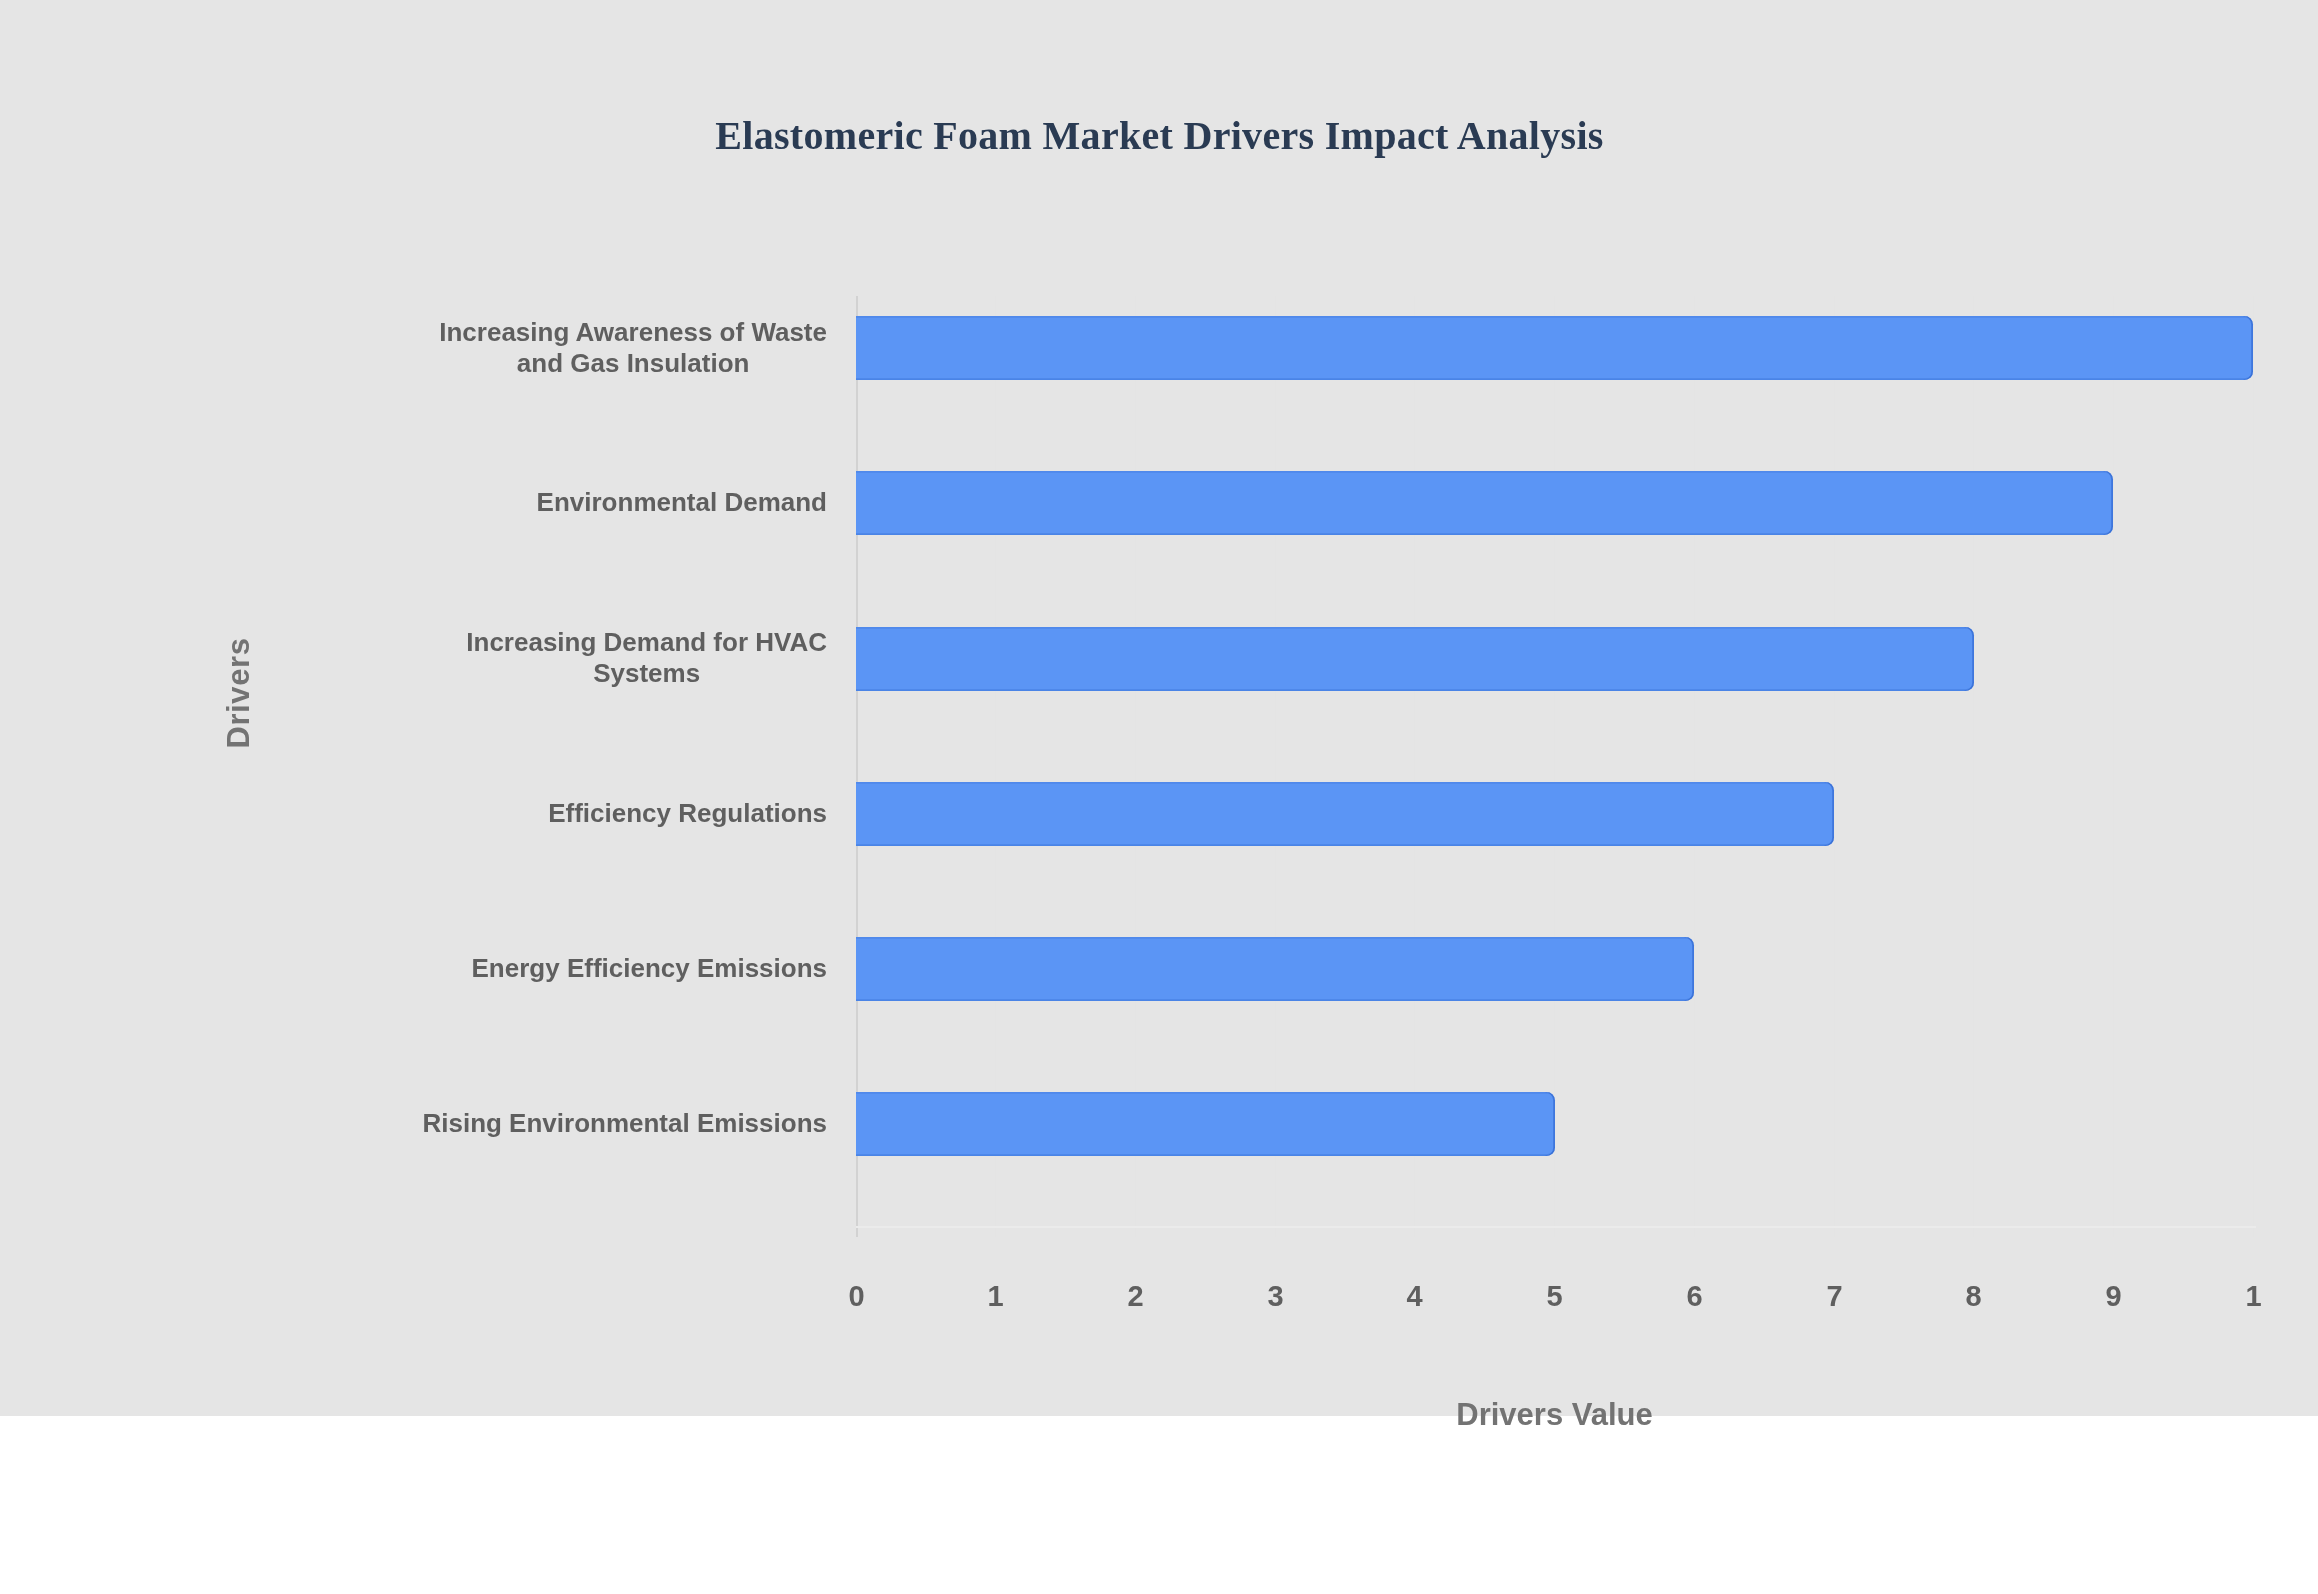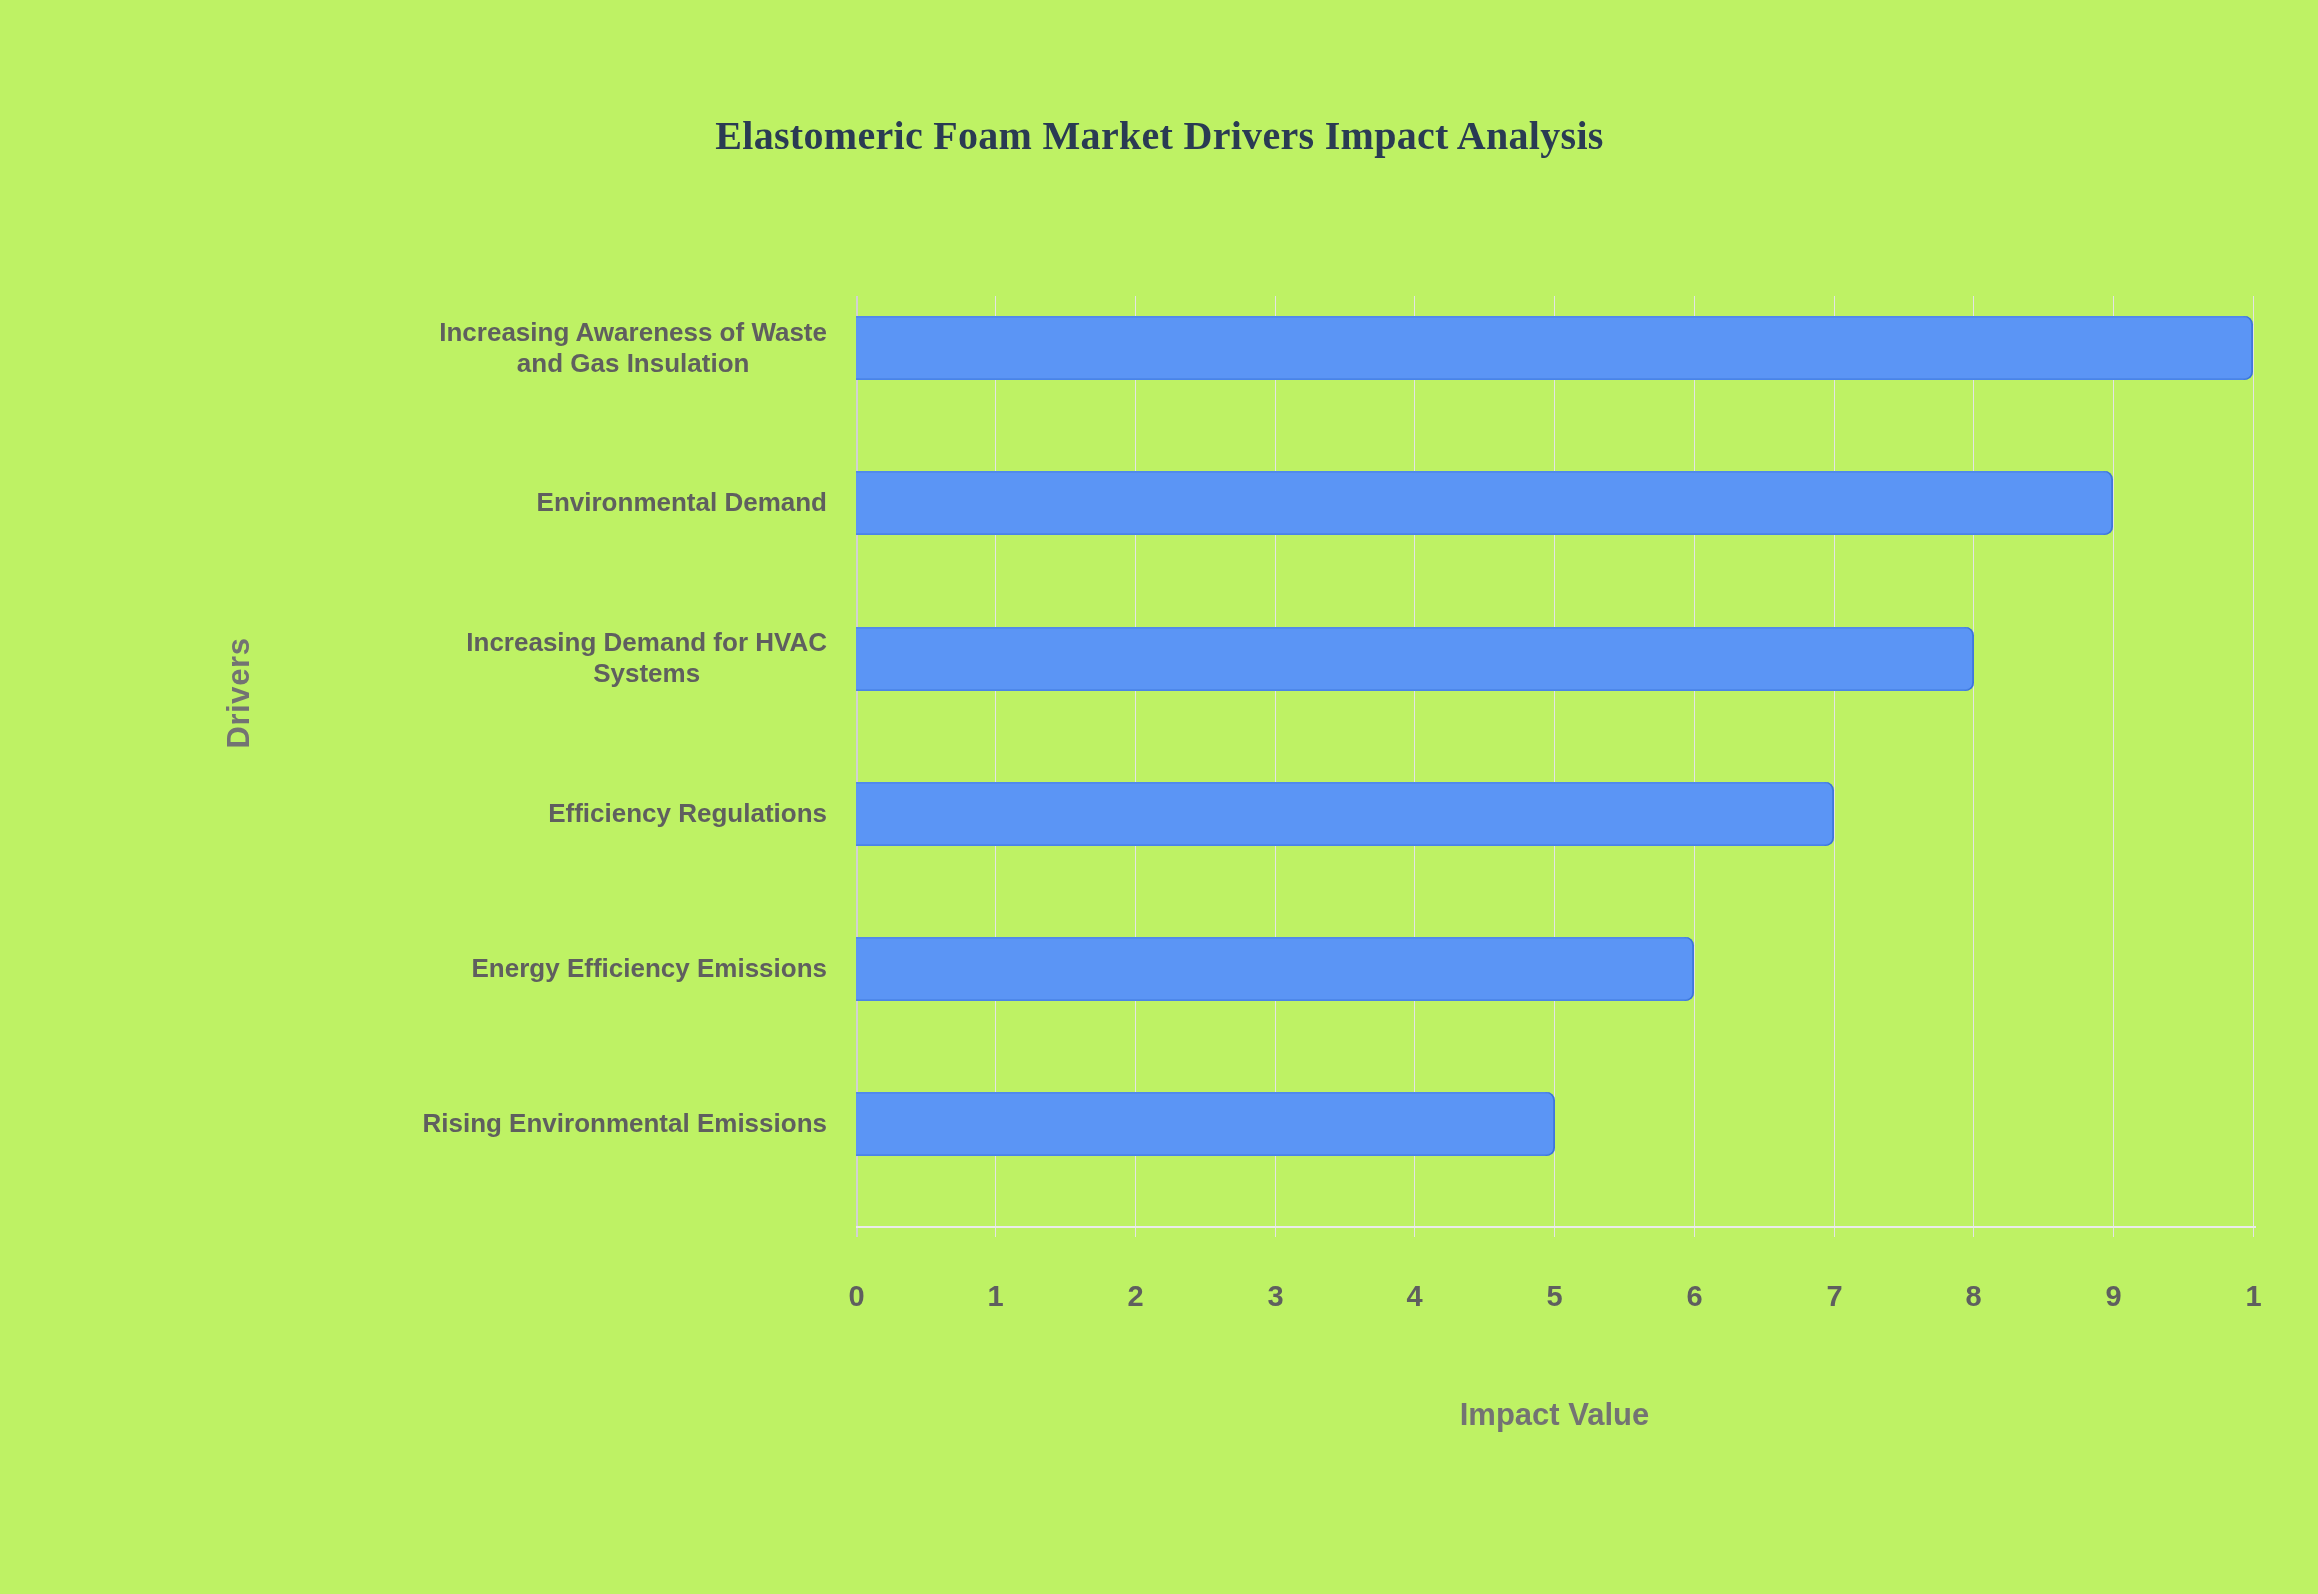--- a/index.html
+++ b/index.html
@@ -12,22 +12,22 @@
     height: 1594px;
     font-family: "Liberation Sans", sans-serif;
     overflow: hidden;
     position: relative;
   }
 
   #figure {
     position: absolute;
     left: 0; top: 0;
     width: 2319px;
-    height: 1594px;
-    background: #bef264;
+    height: 1416px;
+    background: #e5e5e5;
   }
 
   
   #chart-title {
     position: absolute;
     left: 0;
     top: 112px;
     width: 2319px;
     text-align: center;
     font-family: "Liberation Serif", serif;
@@ -228,18 +228,18 @@
       <div class="xtick" style="left: 1275px;">3</div>
       <div class="xtick" style="left: 1414px;">4</div>
       <div class="xtick" style="left: 1554px;">5</div>
       <div class="xtick" style="left: 1694px;">6</div>
       <div class="xtick" style="left: 1834px;">7</div>
       <div class="xtick" style="left: 1973px;">8</div>
       <div class="xtick" style="left: 2113px;">9</div>
       <div class="xtick" style="left: 2253px;">1</div>
     </div>
 
-  <div id="xaxis-title">Impact Value</div>
+  <div id="xaxis-title">Drivers Value</div>
 
   <div id="yaxis-title">Drivers</div>
 
 </div>
 
 
 </body></html>

